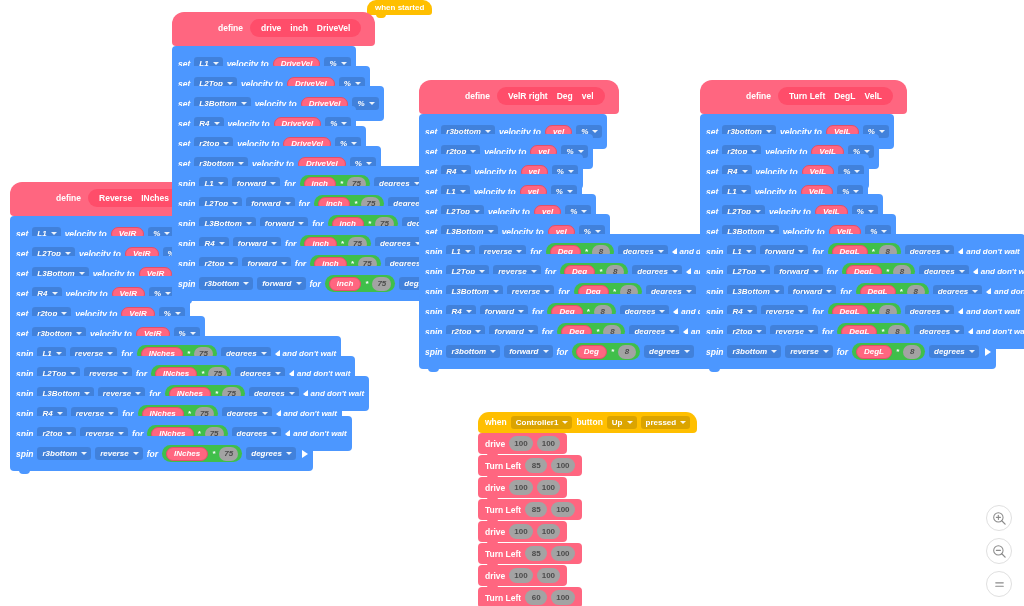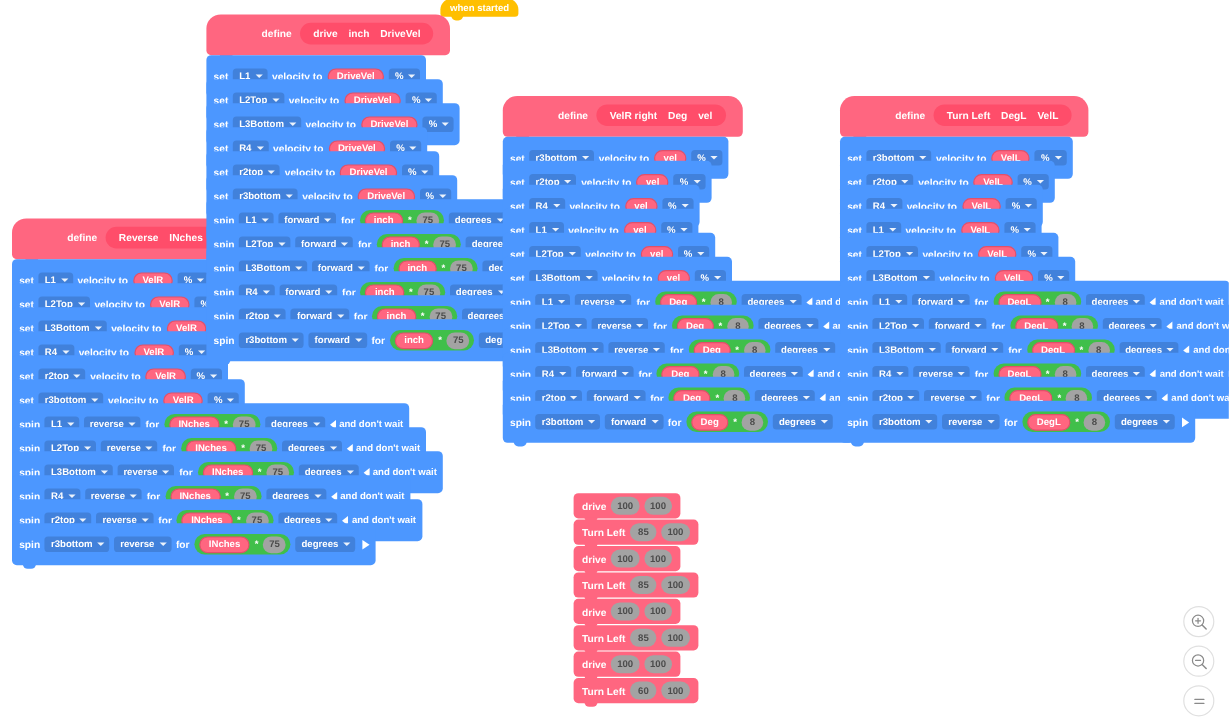--- a/index.html
+++ b/index.html
@@ -21,20 +21,21 @@
     display:inline-flex;align-items:center;
     height:35px;
     padding:0 5px 0 6px;
     border-radius:4px;
     color:#ffffff;
     font-size:8.5px;
     font-weight:bold;
     white-space:nowrap;
     box-sizing:border-box;
     gap:4px;
+    font-style:italic;
   }
   .row{position:relative;height:20px;}
   
   .blk.stmt::after{
     content:"";position:absolute;left:9px;bottom:-3px;
     width:11px;height:4px;border-radius:0 0 4px 4px;
     background:inherit;
   }
   
   .c-motion{background:#4c97ff;}
@@ -1041,21 +1042,36 @@
             <span class="opx">*</span>
             <span class="numin">8</span>
           </span>
           <span class="dd">
             <span>degrees</span>
             <span class="caret"></span>
           </span>
           <span class="arrowR"></span>
         </div></div></div>
 
-  <div class="stack" id="stack-controller" style="left:478px;top:411px;"><div class="callrow"><div class="call">
+  <div class="stack" id="stack-controller" style="left:478px;top:411px;"><div class="hat">
+        <span>when</span>
+        <span class="dd">
+          <span>Controller1</span>
+          <span class="caret"></span>
+        </span>
+        <span>button</span>
+        <span class="dd">
+          <span>Up</span>
+          <span class="caret"></span>
+        </span>
+        <span class="dd">
+          <span>pressed</span>
+          <span class="caret"></span>
+        </span>
+      </div><div class="callrow"><div class="call">
           <span>drive</span>
           <span class="numin">100</span>
           <span class="numin">100</span>
         </div></div><div class="callrow"><div class="call">
           <span>Turn Left</span>
           <span class="numin">85</span>
           <span class="numin">100</span>
         </div></div><div class="callrow"><div class="call">
           <span>drive</span>
           <span class="numin">100</span>

